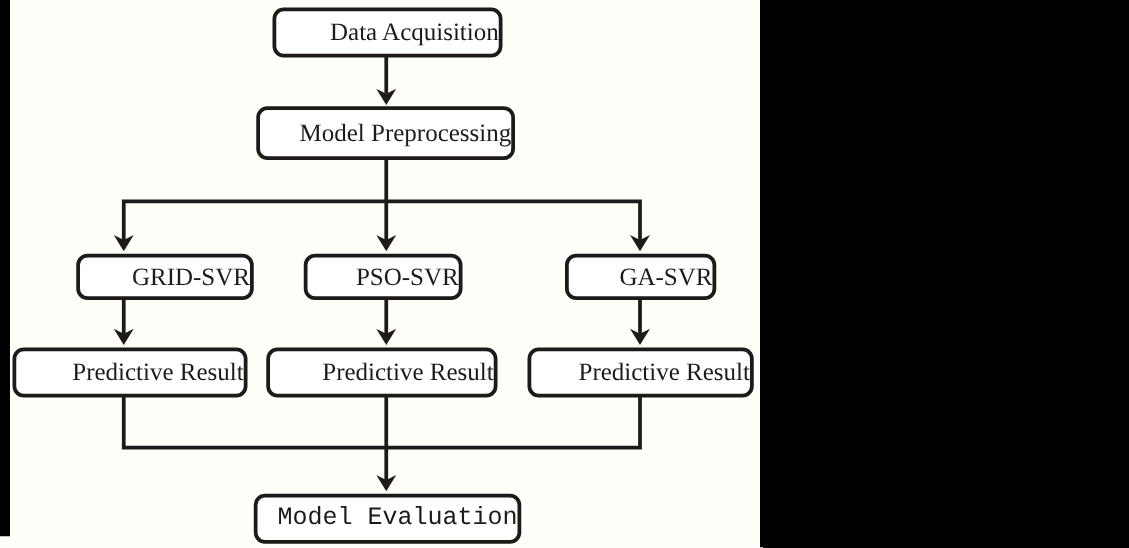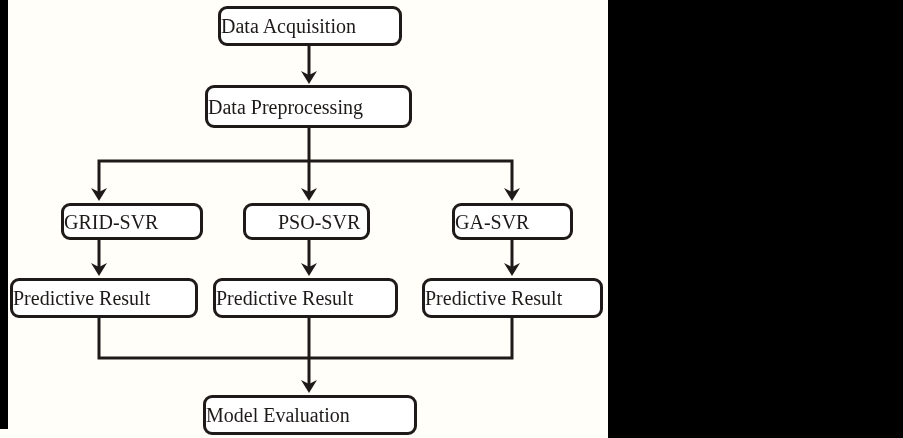--- a/index.html
+++ b/index.html
@@ -37,33 +37,33 @@
     position: absolute;
     box-sizing: border-box;
     background: #ffffff;
     border: 3px solid #1e1a19;
     border-radius: 9px;
     color: #1e1a19;
     font-size: 20px;
     line-height: 1;
     display: flex;
     align-items: center;
-    justify-content: flex-start;
+    justify-content: flex-end;
     white-space: nowrap;
   }
 
   .node-data-acquisition   { left: 218px; top: 6px;   width: 184px; height: 40px; }
   .node-data-preprocessing { left: 205px; top: 85px;  width: 207px; height: 43px; }
   .node-grid-svr           { left: 26px;  top: 203px; width: 142px; height: 37px; margin-left: 35px; }
   .node-pso-svr            { left: 243px; top: 203px; width: 127px; height: 37px; padding-left: 32px; }
   .node-ga-svr             { left: 452px; top: 203px; width: 121px; height: 37px; font-family: Liberation Serif, serif; }
   .node-predictive-left    { left: 10px;  top: 278px; width: 188px; height: 40px; }
   .node-predictive-center  { left: 213px; top: 278px; width: 185px; height: 40px; }
   .node-predictive-right   { left: 422px; top: 278px; width: 181px; height: 40px; }
-  .node-model-evaluation   { left: 203px; top: 395px; width: 214px; height: 40px; }
+  .node-model-evaluation   { left: 203px; top: 395px; width: 214px; height: 40px; font-family: Liberation Mono, monospace; }
 </style>
 </head>
 <body>
 
 <div class="canvas">
 
   <svg class="connectors" viewBox="0 0 903 438" xmlns="http://www.w3.org/2000/svg">
     <g stroke="#1e1a19" stroke-width="3" fill="none">
 
       <path d="M 309 45 V 75"></path>
@@ -90,21 +90,21 @@
       <polygon points="504,263 512,276 520,263 512,267"></polygon>
       <polygon points="301,380 309,393 317,380 309,384"></polygon>
     </g>
   </svg>
 
   <div class="node node-data-acquisition">
     <span>Data Acquisition</span>
   </div>
 
   <div class="node node-data-preprocessing">
-    <span>Data Preprocessing</span>
+    <span>Model Preprocessing</span>
   </div>
 
   <div class="node node-grid-svr">
     <span>GRID-SVR</span>
   </div>
 
   <div class="node node-pso-svr">
     <span>PSO-SVR</span>
   </div>
 

